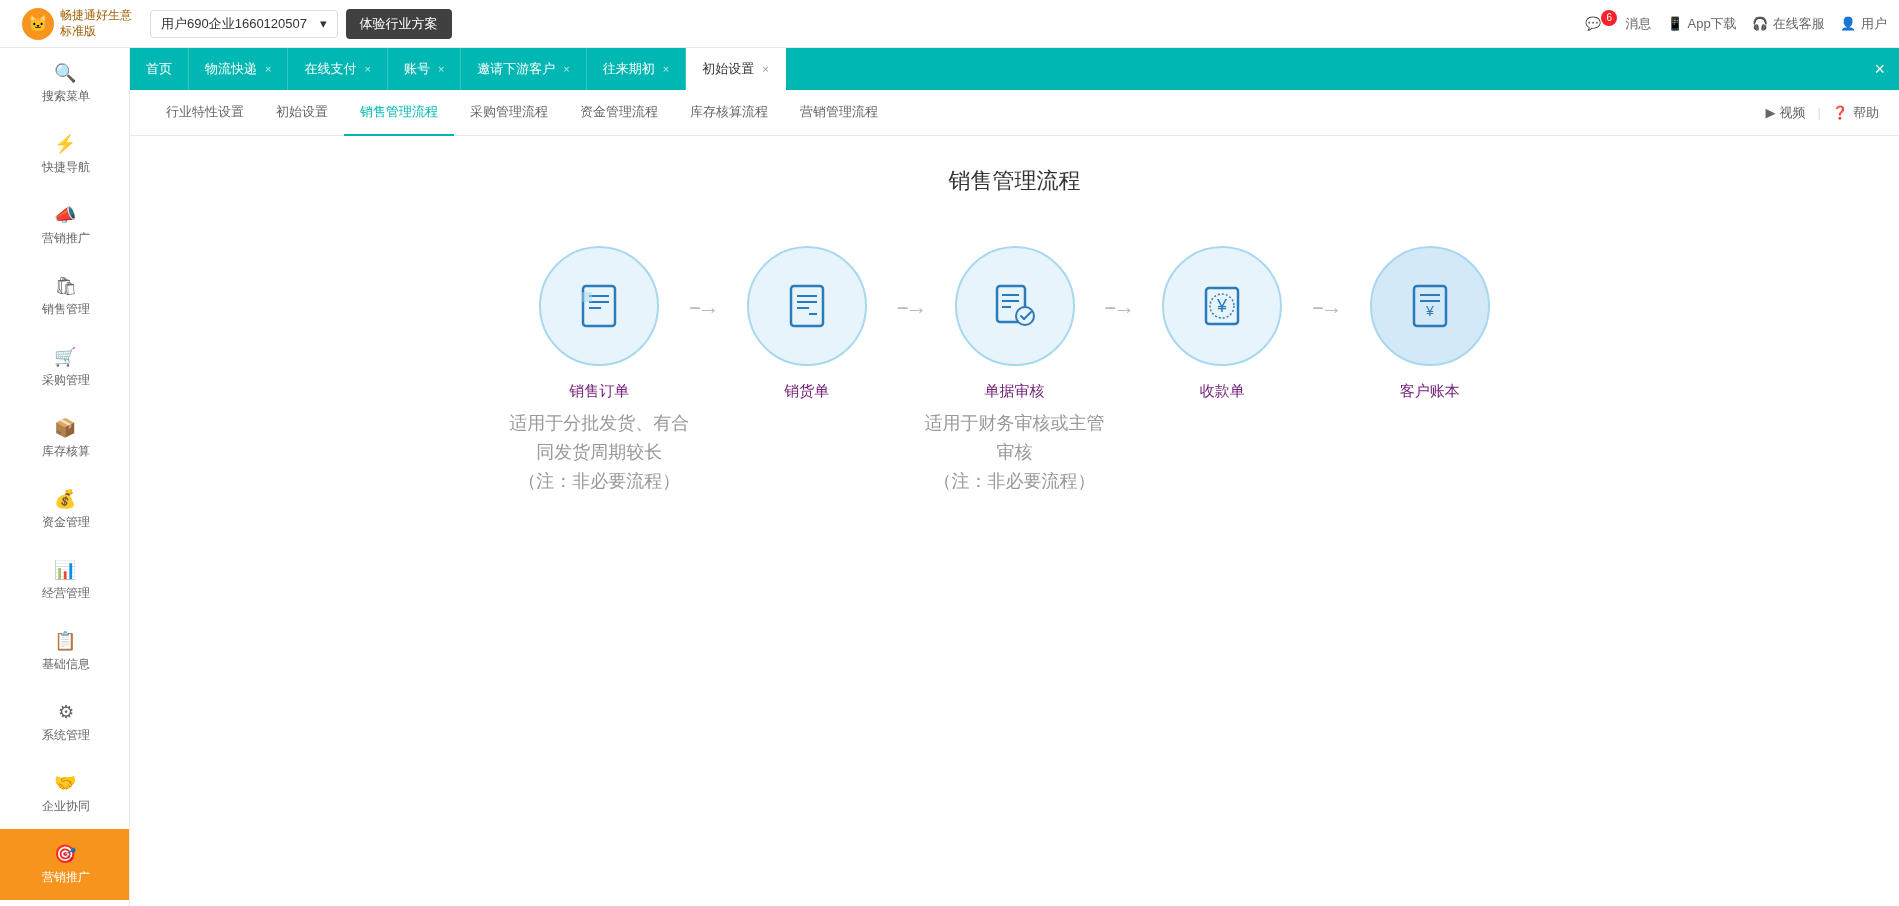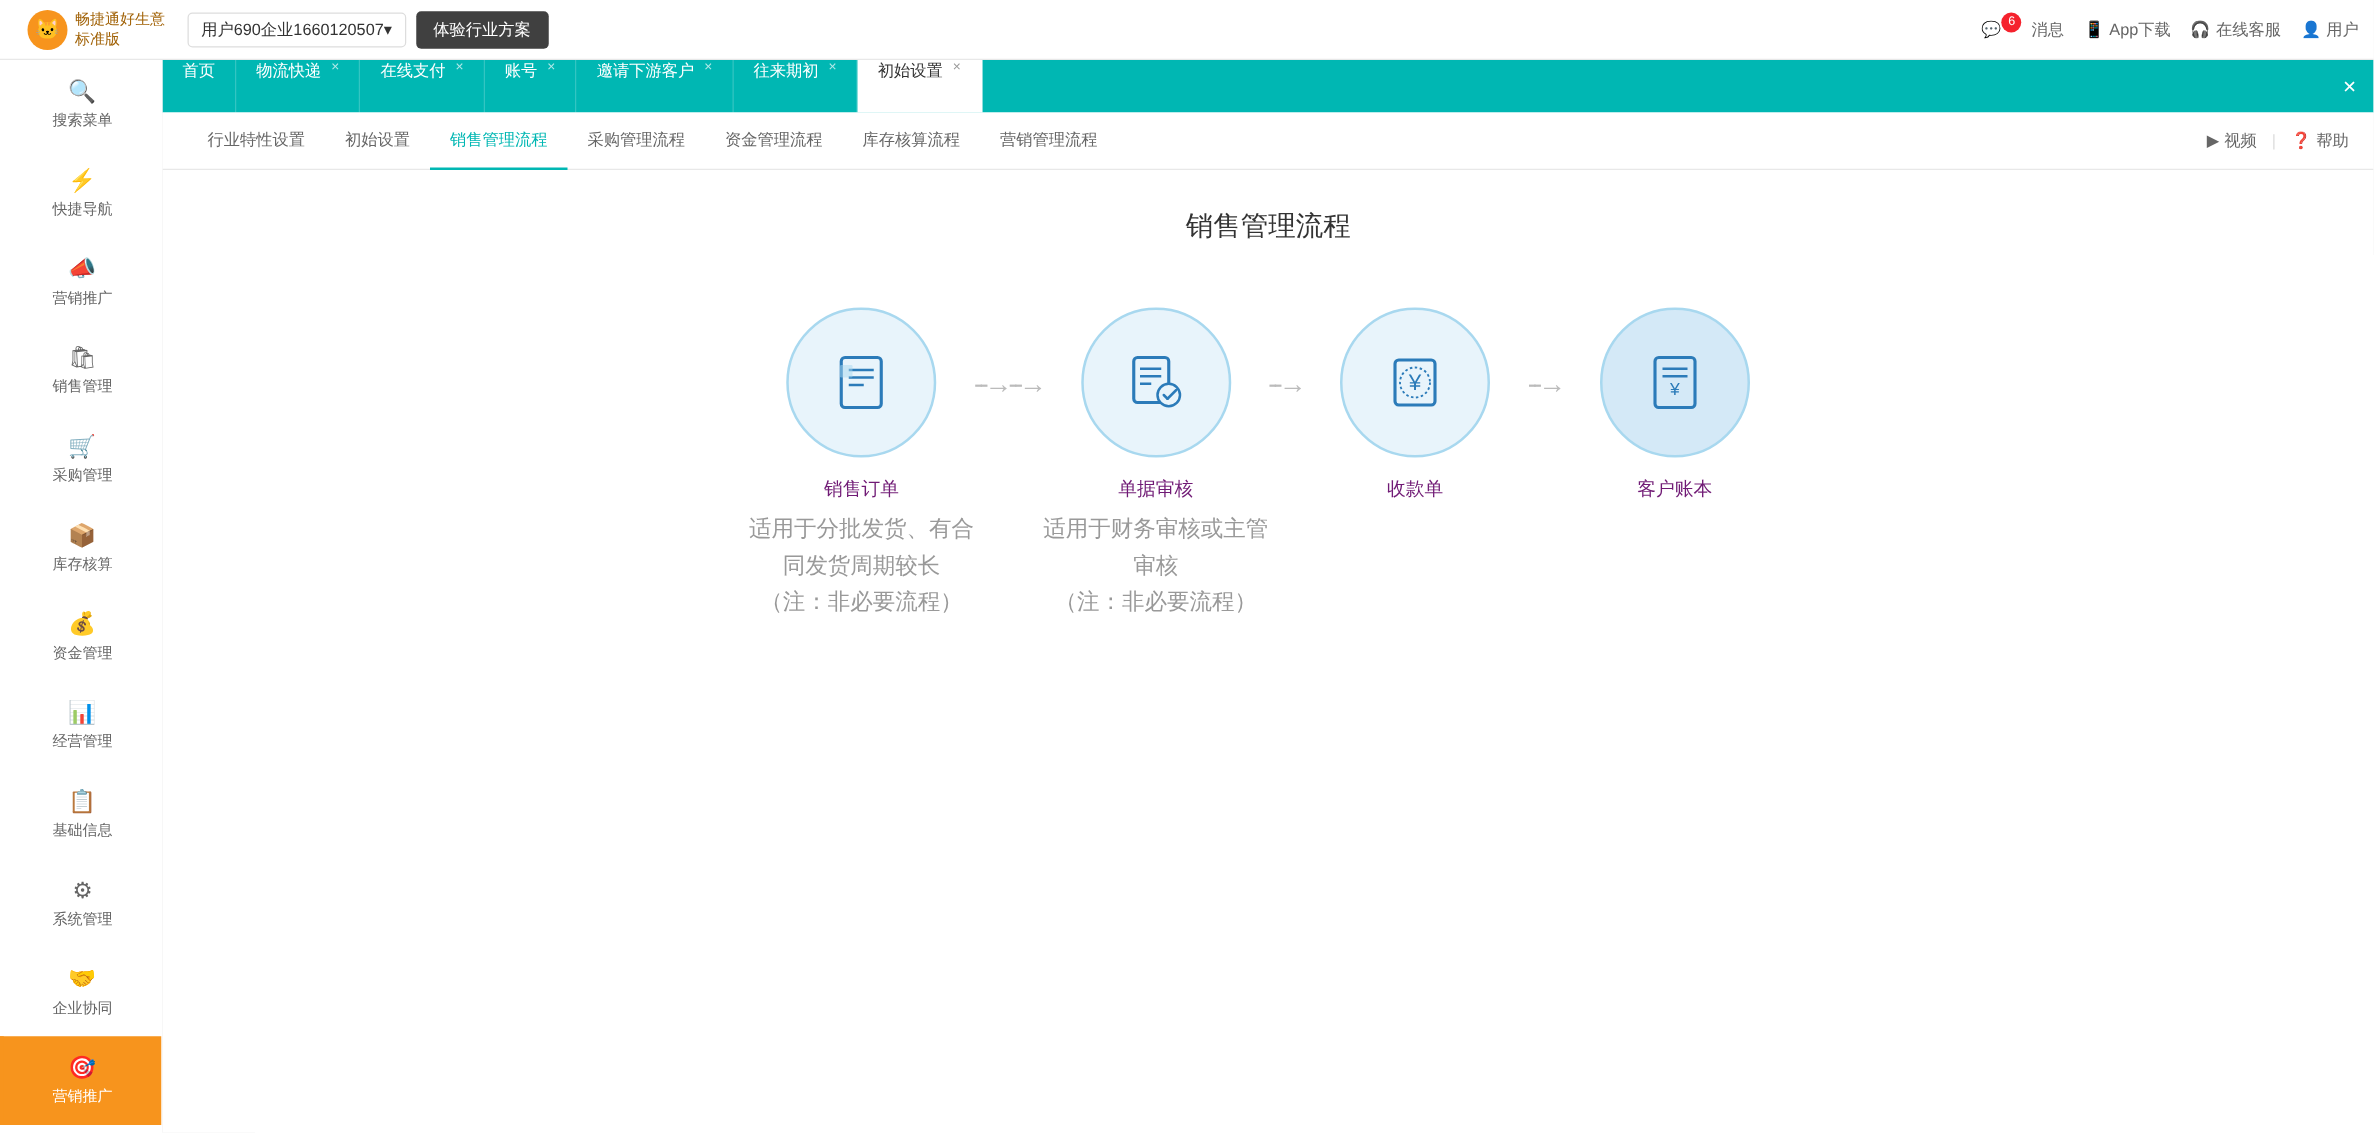--- a/index.html
+++ b/index.html
@@ -3,40 +3,40 @@
   <meta charset="utf-8">
   <style>
     * { box-sizing: border-box; margin: 0; padding: 0; }
     body { font-family: 'Microsoft YaHei', Arial, sans-serif; font-size: 14px; color: #333; background: #f5f5f5; height: 906px; overflow: hidden; }
 
     
     .app-container { display: flex; flex-direction: column; height: 100vh; }
     .top-bar { display: flex; align-items: center; background: #fff; height: 48px; padding: 0 12px; border-bottom: 1px solid #e8e8e8; justify-content: space-between; flex-shrink: 0; }
     .top-bar-left { display: flex; align-items: center; gap: 8px; }
     .top-bar-right { display: flex; align-items: center; gap: 16px; color: #666; font-size: 13px; }
-    .user-select { display: flex; align-items: center; gap: 0; border: 1px solid #ddd; border-radius: 4px; padding: 4px 10px; background: #fff; cursor: pointer; font-size: 13px; }
+    .user-select { display: flex; align-items: center; gap: 13px; border: 1px solid #ddd; border-radius: 4px; padding: 4px 10px; background: #fff; cursor: pointer; font-size: 13px; }
     .trial-btn { background: #404040; color: #fff; border: none; border-radius: 4px; padding: 6px 14px; cursor: pointer; font-size: 13px; }
     .icon-item { display: flex; align-items: center; gap: 4px; cursor: pointer; color: #666; }
     .badge { background: #f5222d; color: #fff; border-radius: 50%; font-size: 10px; width: 16px; height: 16px; display: flex; align-items: center; justify-content: center; position: relative; top: -6px; left: -4px; }
 
     
     .main-layout { display: flex; flex: 1; overflow: hidden; }
 
     
     .sidebar { width: 130px; background: #fff; border-right: 1px solid #e8e8e8; display: flex; flex-direction: column; overflow-y: auto; }
     .sidebar-item { display: flex; flex-direction: column; align-items: center; justify-content: center; padding: 14px 8px; cursor: pointer; font-size: 12px; color: #666; gap: 4px; border-left: 3px solid transparent; }
     .sidebar-item.active { background: #f7941d; color: #fff; border-left-color: #f7941d; }
     .sidebar-item .s-icon { font-size: 18px; }
 
     
     .content-area { flex: 1; display: flex; flex-direction: column; overflow: hidden; background: #fff; }
 
     
     .nav-tabs { background: #00b7b3; display: flex; align-items: center; height: 42px; padding: 0 0 0 0; flex-shrink: 0; }
-    .nav-tab { color: #fff; padding: 0 16px; height: 42px; display: flex; align-items: flex-start; cursor: pointer; font-size: 13px; gap: 4px; border-right: 1px solid rgba(255,255,255,0.2); }
+    .nav-tab { color: #fff; padding: 0 16px; height: 42px; display: flex; align-items: center; cursor: pointer; font-size: 13px; gap: 4px; border-right: 1px solid rgba(255,255,255,0.2); }
     .nav-tab.active { background: #fff; color: #333; }
     .nav-tab .close-x { margin-left: 4px; font-size: 11px; color: rgba(255,255,255,0.7); }
     .nav-tab.active .close-x { color: #999; }
     .nav-close-all { margin-left: auto; color: #fff; padding: 0 14px; cursor: pointer; font-size: 18px; }
 
     
     .sub-tabs { display: flex; align-items: center; padding: 0 20px; border-bottom: 1px solid #e8e8e8; background: #fff; flex-shrink: 0; height: 46px; }
     .sub-tab { padding: 0 16px; height: 46px; display: flex; align-items: center; cursor: pointer; font-size: 13px; color: #666; border-bottom: 2px solid transparent; }
     .sub-tab.active { color: #00b7b3; border-bottom-color: #00b7b3; font-weight: 500; }
     .sub-tab-right { margin-left: auto; display: flex; align-items: center; gap: 12px; color: #666; font-size: 13px; }
@@ -245,20 +245,33 @@
               </svg>
             </div>
             <div class="flow-item-title">销售订单</div>
             <div class="flow-item-desc">适用于分批发货、有合同发货周期较长<br>（注：非必要流程）</div>
           </div>
 
           <div class="flow-arrow">
             <span style="font-size:22px;letter-spacing:-3px;color:#bbb;">--→</span>
           </div>
 
+          <div class="flow-item">
+            <div class="flow-circle">
+              <svg width="52" height="52" viewBox="0 0 52 52" fill="none">
+                <rect x="10" y="6" width="32" height="40" rx="3" fill="none" stroke="#2b7bb9" stroke-width="2.5"></rect>
+                <line x1="16" y1="16" x2="36" y2="16" stroke="#2b7bb9" stroke-width="2"></line>
+                <line x1="16" y1="22" x2="36" y2="22" stroke="#2b7bb9" stroke-width="2"></line>
+                <line x1="16" y1="28" x2="28" y2="28" stroke="#2b7bb9" stroke-width="2"></line>
+                <path d="M28 34 L36 34" stroke="#2b7bb9" stroke-width="2"></path>
+              </svg>
+            </div>
+            <div class="flow-item-title">销货单</div>
+            <div class="flow-item-desc"></div>
+          </div>
 
           <div class="flow-arrow">
             <span style="font-size:22px;letter-spacing:-3px;color:#bbb;">--→</span>
           </div>
 
           <div class="flow-item">
             <div class="flow-circle">
               <svg width="52" height="52" viewBox="0 0 52 52" fill="none">
                 <rect x="8" y="6" width="28" height="36" rx="3" fill="none" stroke="#2b7bb9" stroke-width="2.5"></rect>
                 <line x1="13" y1="15" x2="30" y2="15" stroke="#2b7bb9" stroke-width="2"></line>

